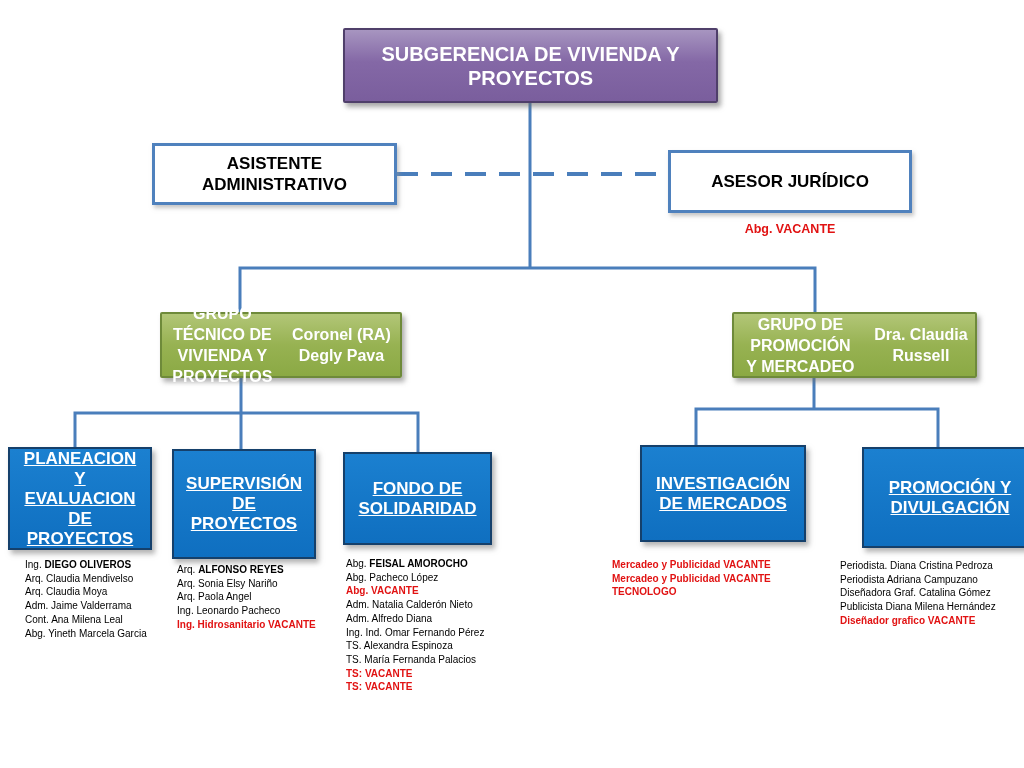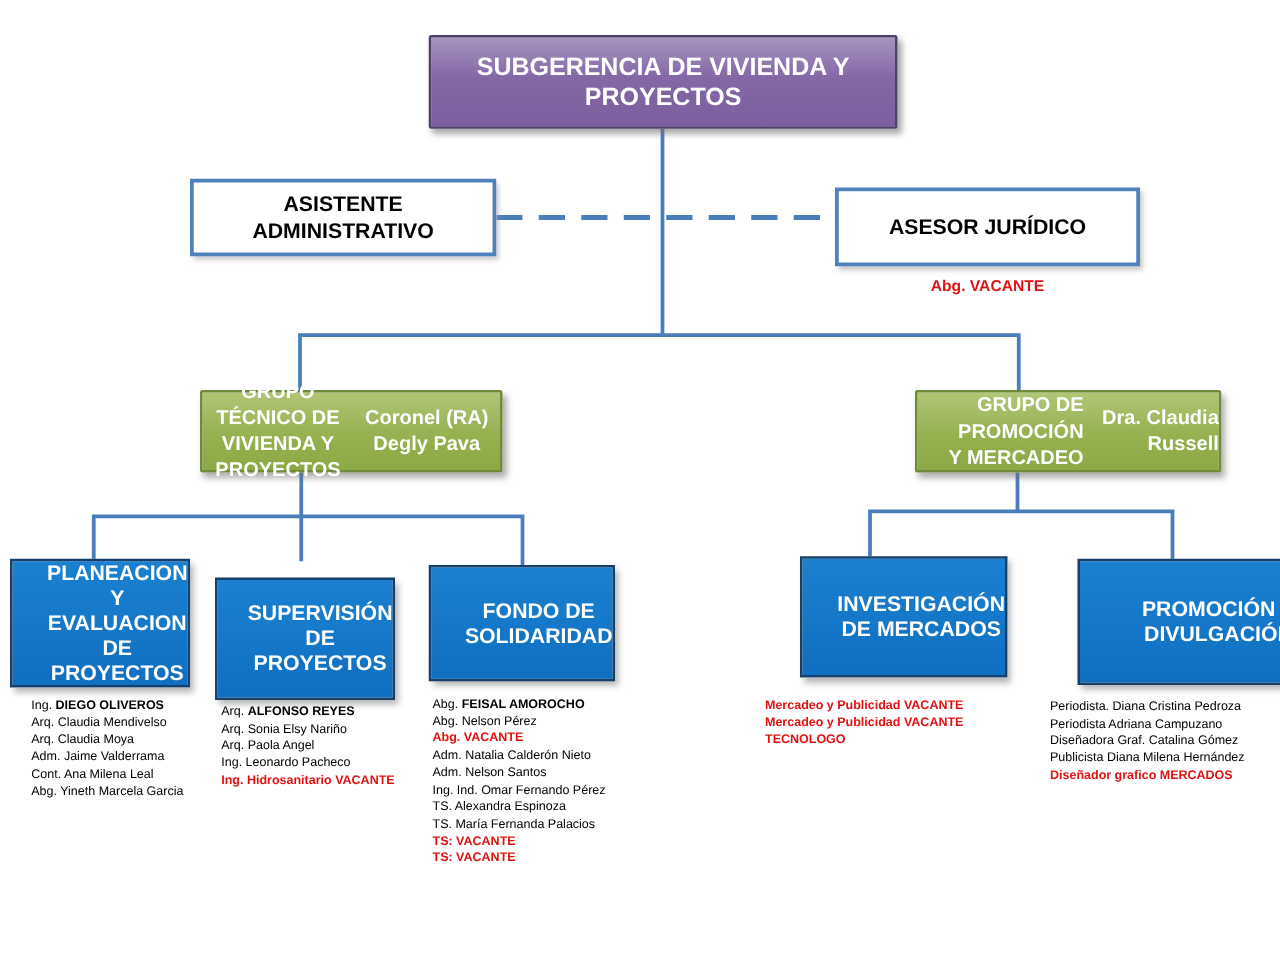--- a/index.html
+++ b/index.html
@@ -36,33 +36,34 @@
   }
   
   .greenbox{
     background:linear-gradient(180deg,#b2c677 0%,#97b252 50%,#8ba944 100%);
     border:2px solid #6e8a3a;border-radius:2px;
     color:#fff;font-weight:bold;font-size:16px;line-height:21px;
     box-shadow:3px 4px 5px rgba(110,110,110,.55);
     margin-left:40px;
   }
   .group-technical{left:120px;top:312px;width:242px;height:66px;}
-  .group-marketing{left:692px;top:312px;width:245px;height:66px;text-align:right;}
+  .group-marketing{left:692px;top:312px;width:245px;height:66px;}
   
   .dept{position:absolute;z-index:1;}
   .bluebox{
     position:relative;width:100%;box-sizing:border-box;
-    display:flex;align-items:center;justify-content:flex-end;text-align:center;
+    display:flex;align-items:center;justify-content:center;text-align:center;
     background:linear-gradient(180deg,#1b80d0 0%,#0f6fc0 100%);
     border:2px solid #15406b;
     color:#fff;font-weight:bold;font-size:17px;line-height:20px;
     box-shadow:3px 4px 5px rgba(120,120,120,.55);
+    text-decoration:underline;
   }
   .dept1{left:8px;top:447px;width:144px;}   .dept1 .bluebox{height:103px;}
-  .dept2{left:172px;top:449px;width:144px;} .dept2 .bluebox{height:98px;margin-top:13px;}
+  .dept2{left:172px;top:449px;width:144px;} .dept2 .bluebox{height:110px;}
   .dept3{left:343px;top:452px;width:149px;} .dept3 .bluebox{height:93px;}
   .dept4{left:608px;top:445px;width:166px;padding-left:32px;} .dept4 .bluebox{height:97px;}
   .dept5{left:862px;top:447px;width:176px;} .dept5 .bluebox{height:101px;}
   
   .members{
     position:absolute;font-size:10px;line-height:13.7px;color:#000;
     white-space:nowrap;text-align:left;
   }
   .dept1 .members{left:17px;top:111px;}
   .dept2 .members{left:5px;top:114px;}
@@ -144,24 +145,24 @@
       </div>
   </div>
 
   <div class="dept dept3">
     <div class="bluebox">
       <span class="pre">FONDO DE
 SOLIDARIDAD</span>
     </div>
     <div class="members">
         <div class="member"><span>Abg. </span><b>FEISAL AMOROCHO</b></div>
-        <div class="member">Abg. Nelson Pérez</div>
+        <div class="member">Abg. Pacheco López</div>
         <div class="member vacant">Abg. VACANTE</div>
         <div class="member">Adm. Natalia Calderón Nieto</div>
-        <div class="member">Adm. Nelson Santos</div>
+        <div class="member">Adm. Alfredo Diana</div>
         <div class="member">Ing. Ind. Omar Fernando Pérez</div>
         <div class="member">TS. Alexandra Espinoza</div>
         <div class="member">TS. María Fernanda Palacios</div>
         <div class="member vacant">TS: VACANTE</div>
         <div class="member vacant">TS: VACANTE</div>
       </div>
   </div>
 
   <div class="dept dept4">
     <div class="bluebox">
@@ -178,17 +179,17 @@
   <div class="dept dept5">
     <div class="bluebox">
       <span class="pre">PROMOCIÓN Y
 DIVULGACIÓN</span>
     </div>
     <div class="members">
         <div class="member">Periodista. Diana Cristina Pedroza</div>
         <div class="member">Periodista  Adriana Campuzano</div>
         <div class="member">Diseñadora Graf. Catalina Gómez</div>
         <div class="member">Publicista Diana Milena Hernández</div>
-        <div class="member vacant">Diseñador grafico  MERCADOS</div>
+        <div class="member vacant">Diseñador grafico  VACANTE</div>
       </div>
   </div>
 
 </div>
 
 </body></html>

